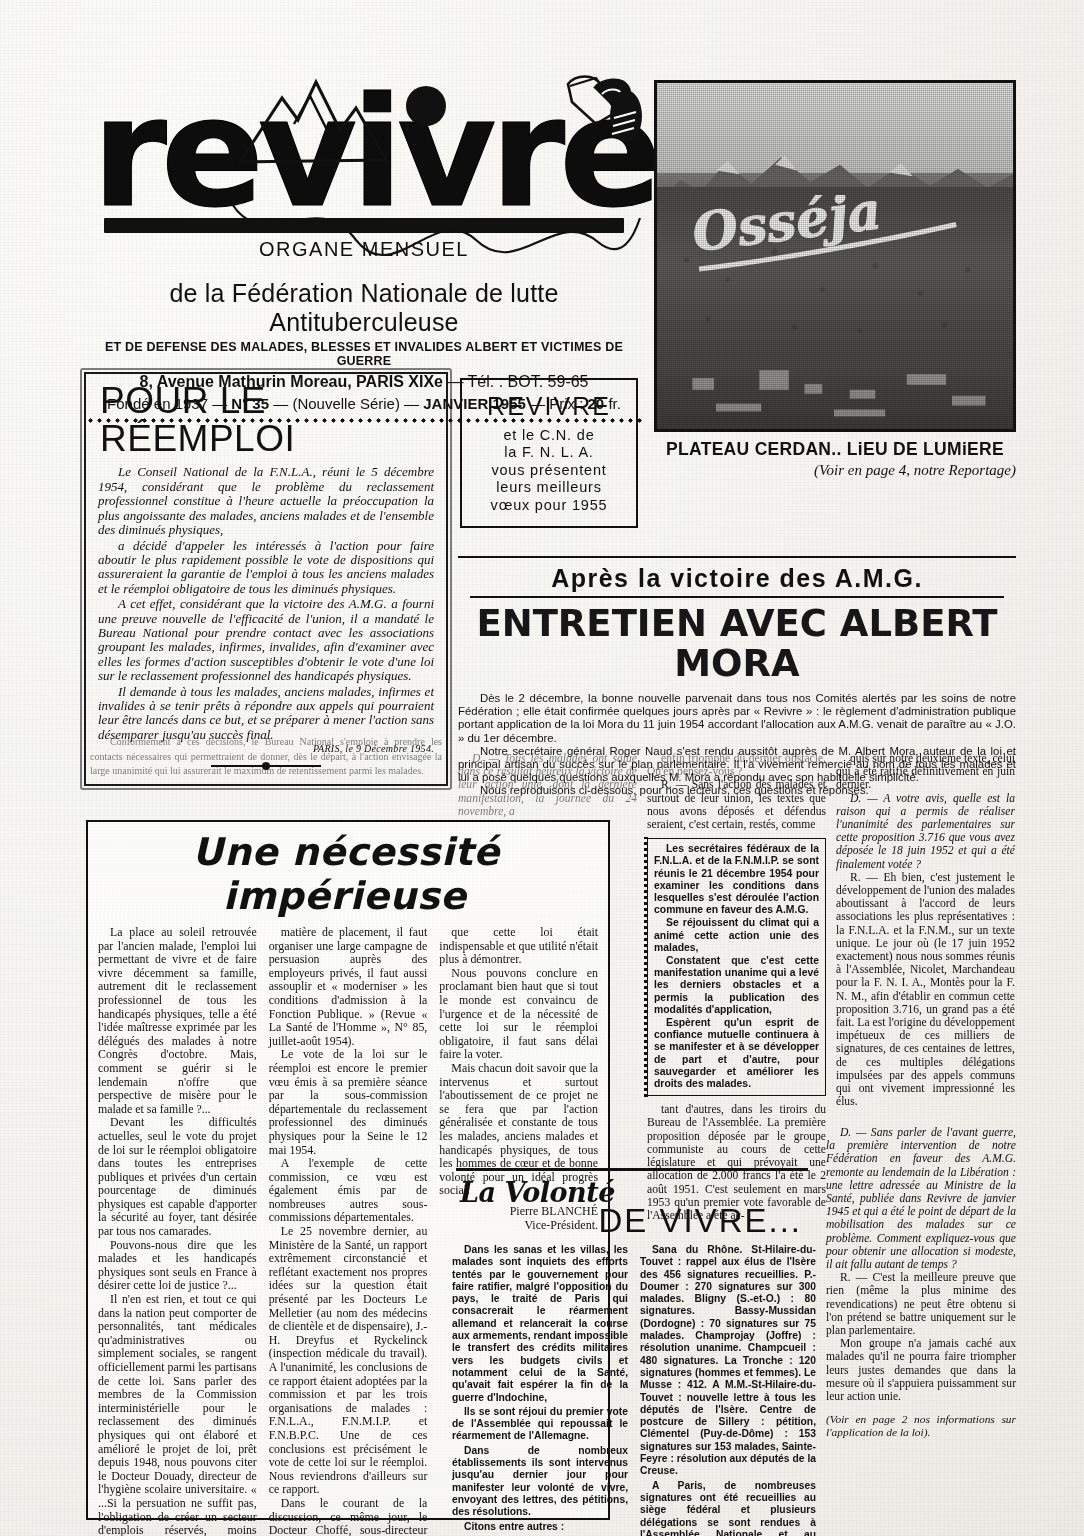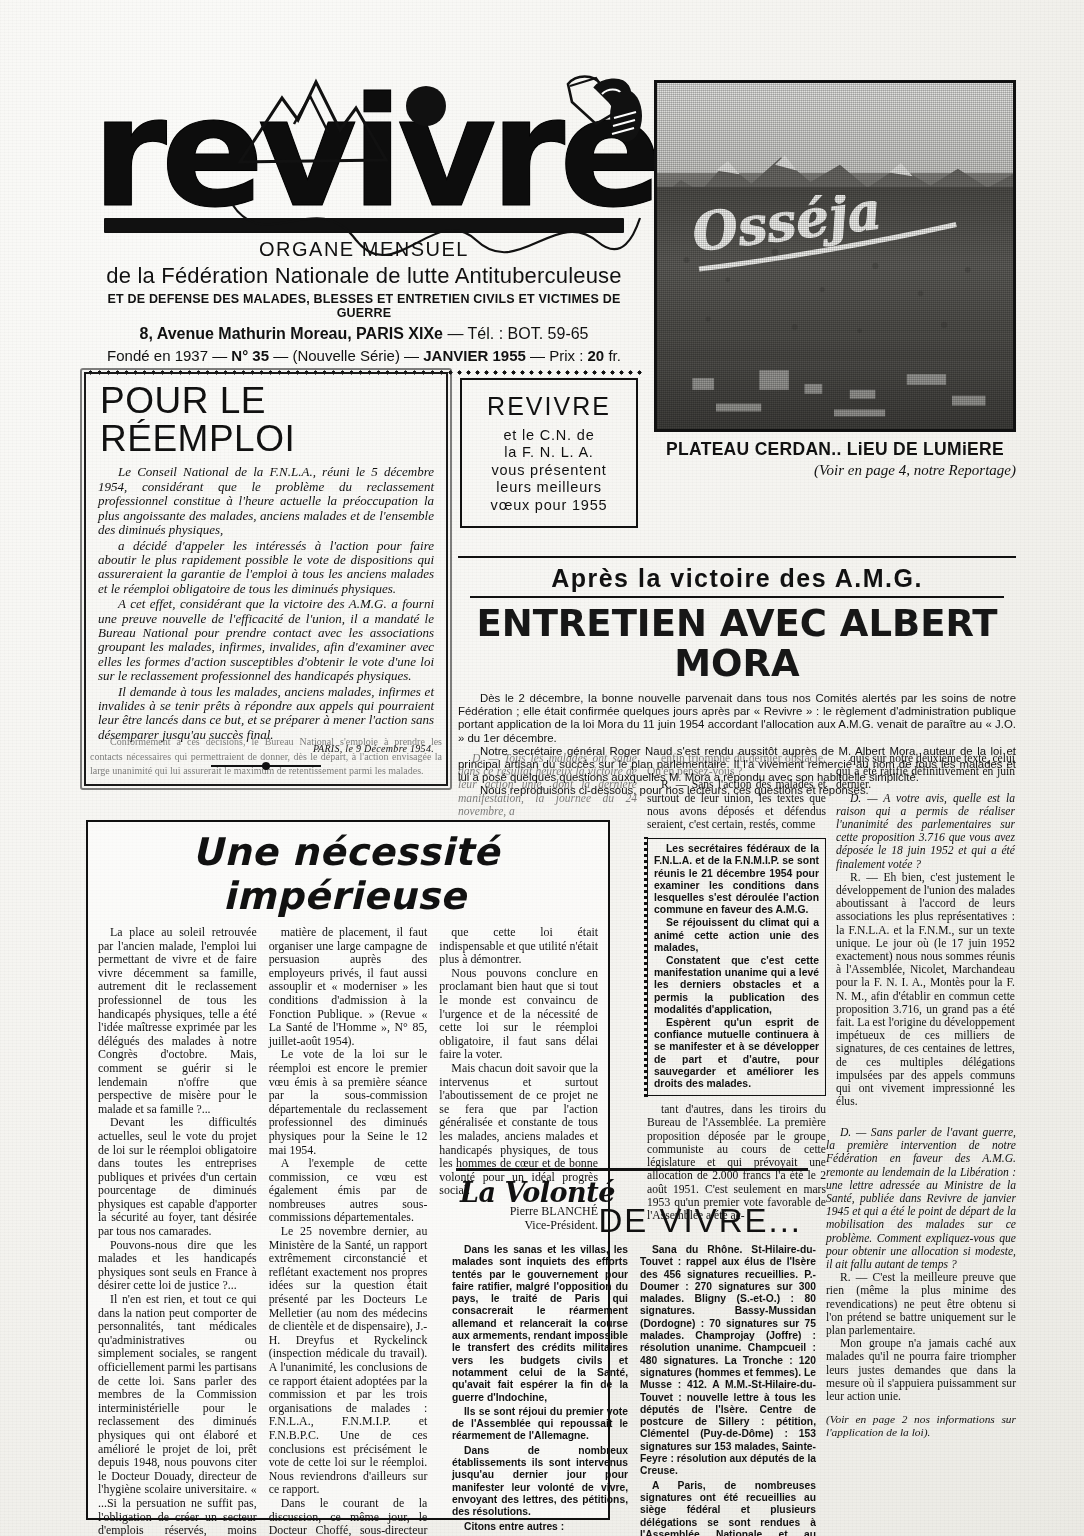--- a/index.html
+++ b/index.html
@@ -47,21 +47,21 @@
   }
   .logo-dot{
     position:absolute;left:320px;top:8px;width:40px;height:40px;border-radius:50%;
     background:#111;
   }
   .logo-reader{position:absolute;left:390px;top:-6px;width:170px;height:105px;}
   .squiggle{position:absolute;left:140px;top:118px;width:420px;height:70px;}
 
   .mh-line{text-align:center;font-family:"Liberation Sans", sans-serif;}
   .mh-organe{font-size:20px;letter-spacing:1.5px;margin-top:0;font-weight:400;}
-  .mh-fed{font-size:22px;letter-spacing:.2px;margin-top:2px;font-weight:400;}
+  .mh-fed{font-size:25px;letter-spacing:.2px;margin-top:18px;font-weight:400;}
   .mh-def{font-size:12.5px;font-weight:bold;letter-spacing:.2px;margin-top:3px;}
   .mh-addr{font-size:16px;font-weight:bold;margin-top:5px;}
   .mh-addr .lt{font-weight:400;}
   .mh-found{font-size:15px;margin-top:4px;}
   .mh-found b{font-weight:bold;}
   .dotrule{
     margin-top:5px;height:7px;
     background-image:radial-gradient(circle, #111 0 1.9px, transparent 2.2px);
     background-size:9px 7px;background-repeat:repeat-x;
   }
@@ -261,21 +261,21 @@
       </svg>
       <div class="logo-word">revivre</div>
       <div class="logo-rule"></div>
       <svg class="squiggle" viewBox="0 0 420 70">
         <path d="M6 8 C40 60, 90 -10, 130 44 C168 92, 210 6, 250 44 C292 84, 330 10, 372 46 C396 66, 408 40, 414 22" fill="none" stroke="#111" stroke-width="2.2"></path>
       </svg>
     </div>
 
     <div class="mh-line mh-organe">ORGANE MENSUEL</div>
     <div class="mh-line mh-fed">de la Fédération Nationale de lutte Antituberculeuse</div>
-    <div class="mh-line mh-def">ET DE DEFENSE DES MALADES, BLESSES ET ENTRETIEN CIVILS ET VICTIMES DE GUERRE</div>
+    <div class="mh-line mh-def">ET DE DEFENSE DES MALADES, BLESSES ET INVALIDES ALBERT ET VICTIMES DE GUERRE</div>
     <div class="mh-line mh-addr">
       <span>8, Avenue Mathurin Moreau, PARIS XIXe</span>
       <span class="lt">— Tél. : BOT. 59-65</span>
     </div>
     <div class="mh-line mh-found">
       <span>Fondé en 1937 —</span>
       <b>N° 35</b>
       <span>— (Nouvelle Série) —</span>
       <b>JANVIER 1955</b>
       <span>— Prix :</span>

